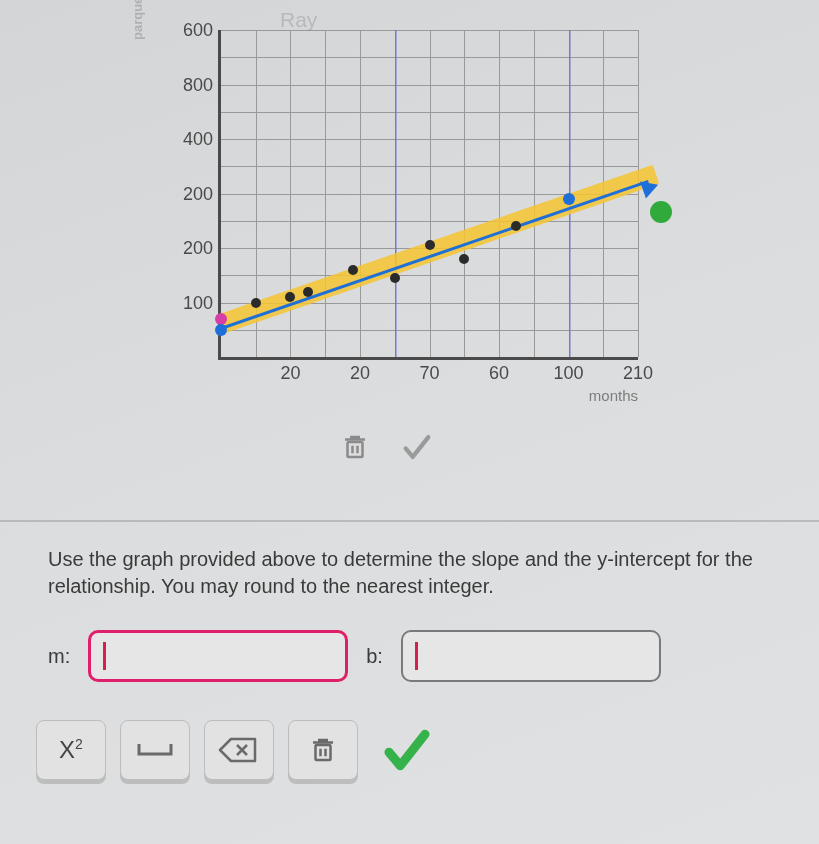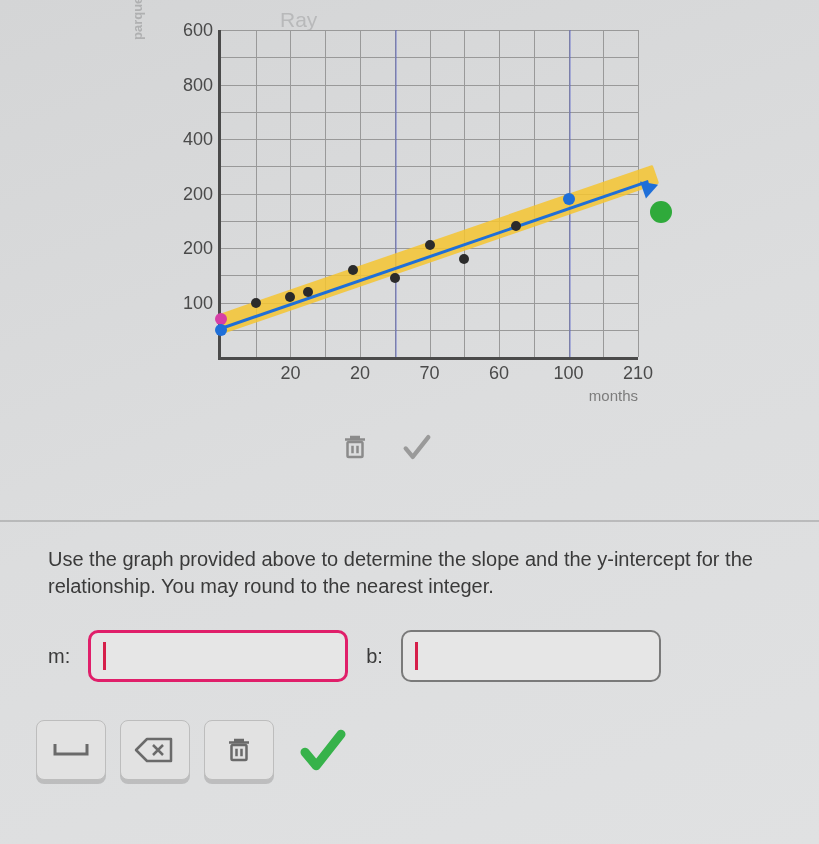--- a/index.html
+++ b/index.html
@@ -283,20 +283,25 @@
   </div>
   <span class="field-label">b:</span>
   <div class="input input-b">
     <span class="cursor"></span>
     <span></span>
   </div>
 </div>
 
 <div class="toolbar">
   <div class="key">
+    <span class="exp-txt">
+      <span>X</span><span class="exp-sup">2</span>
+    </span>
+  </div>
+  <div class="key">
     <svg width="40" height="20" viewBox="0 0 40 20" fill="none" stroke="#6a6a6a" stroke-width="3">
       <path d="M4 4v10h32V4"></path>
     </svg>
   </div>
   <div class="key">
     <svg width="44" height="30" viewBox="0 0 44 30" fill="none" stroke="#6a6a6a" stroke-width="2.5" stroke-linejoin="round">
       <path d="M14 4h24v22H14L3 15 14 4z"></path>
         <path d="M20 10l10 10M30 10l-10 10"></path>
     </svg>
   </div>

